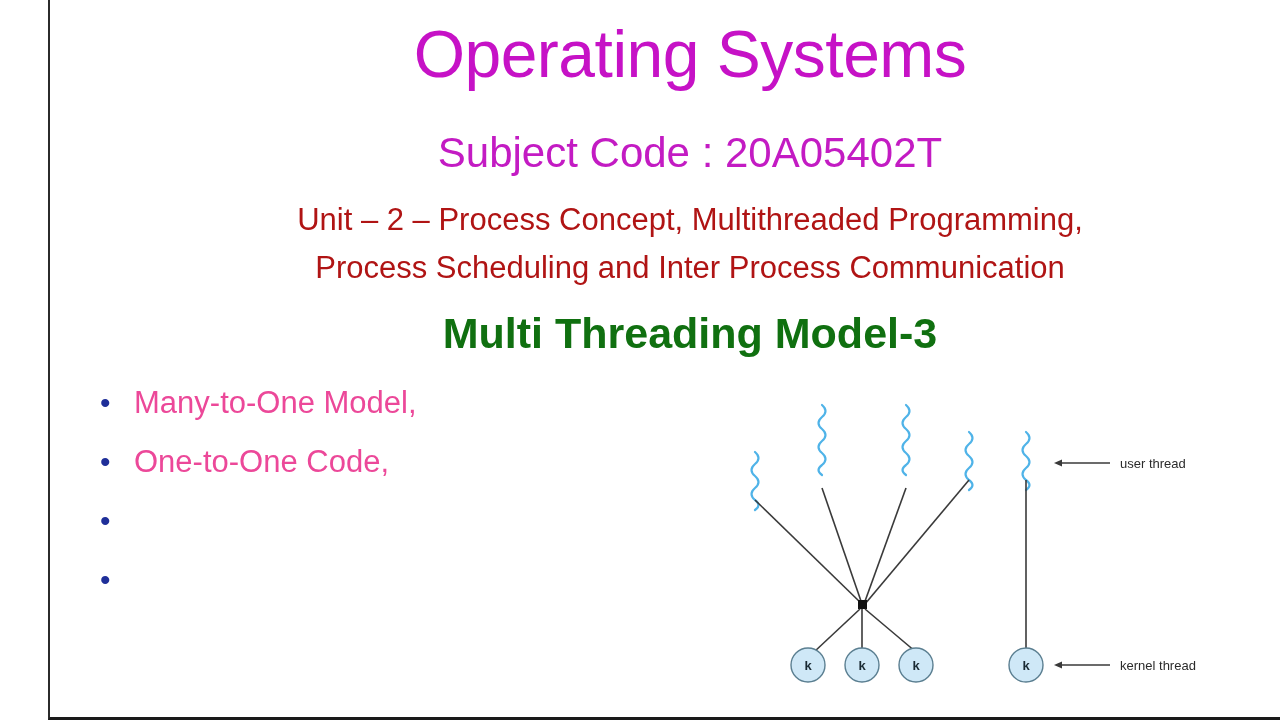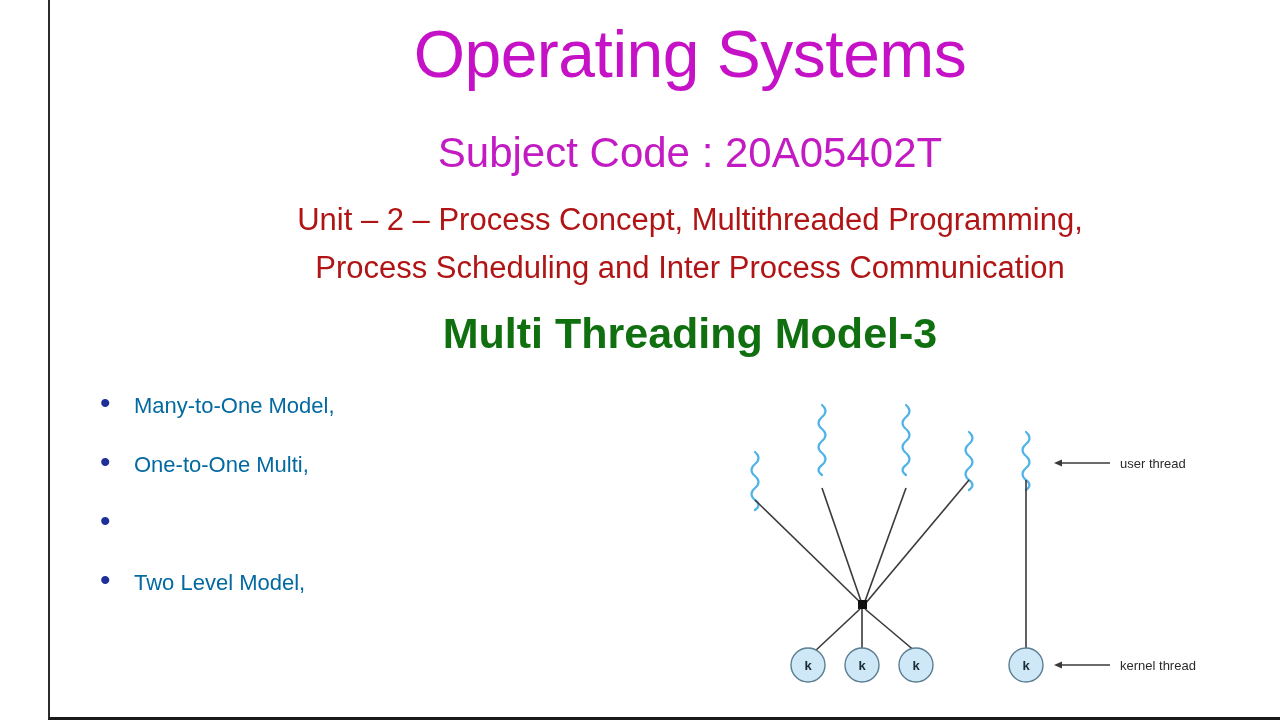--- a/index.html
+++ b/index.html
@@ -85,23 +85,23 @@
     width: 46px;
     flex: 0 0 46px;
     font-size: 30px;
     color: #1f2f99;
     line-height: 40px;
     text-align: left;
     padding-left: 12px;
     box-sizing: border-box;
   }
   .bullet-text {
-    font-size: 22px;
+    font-size: 31px;
     line-height: 40px;
-    color: #0369a1;
+    color: #ec4899;
     white-space: nowrap;
   }
 
   
   .diagram {
     position: absolute;
     left: 660px;
     top: 380px;
     width: 520px;
     height: 330px;
@@ -135,28 +135,27 @@
 
   <div class="model-heading">Multi Threading Model-3</div>
 
   <div class="bullets">
     <div class="bullet-row">
       <span class="bullet-dot">•</span>
       <span class="bullet-text">Many-to-One Model,</span>
     </div>
     <div class="bullet-row">
       <span class="bullet-dot">•</span>
-      <span class="bullet-text">One-to-One Multi,</span>
-    </div>
-    <div class="bullet-row">
-      <span class="bullet-dot">•</span>
-    </div>
-    <div class="bullet-row">
-      <span class="bullet-dot">•</span>
-      <span class="bullet-text">Two Level Model,</span>
+      <span class="bullet-text">One-to-One Code,</span>
+    </div>
+    <div class="bullet-row">
+      <span class="bullet-dot">•</span>
+    </div>
+    <div class="bullet-row">
+      <span class="bullet-dot">•</span>
     </div>
   </div>
 
   <div class="diagram">
     <svg width="520" height="330" viewBox="0 0 520 330" xmlns="http://www.w3.org/2000/svg">
 
       <g fill="none" stroke="#4fb3e8" stroke-width="2.2" stroke-linecap="round">
         <path d="M45,72 q7,6 0,12 q-7,6 0,12 q7,6 0,12 q-7,6 0,12 q7,5 0,10"></path>
         <path d="M112,25 q7,6 0,12 q-7,6 0,12 q7,6 0,12 q-7,6 0,12 q7,6 0,12 q-7,5 0,10"></path>
         <path d="M196,25 q7,6 0,12 q-7,6 0,12 q7,6 0,12 q-7,6 0,12 q7,6 0,12 q-7,5 0,10"></path>

